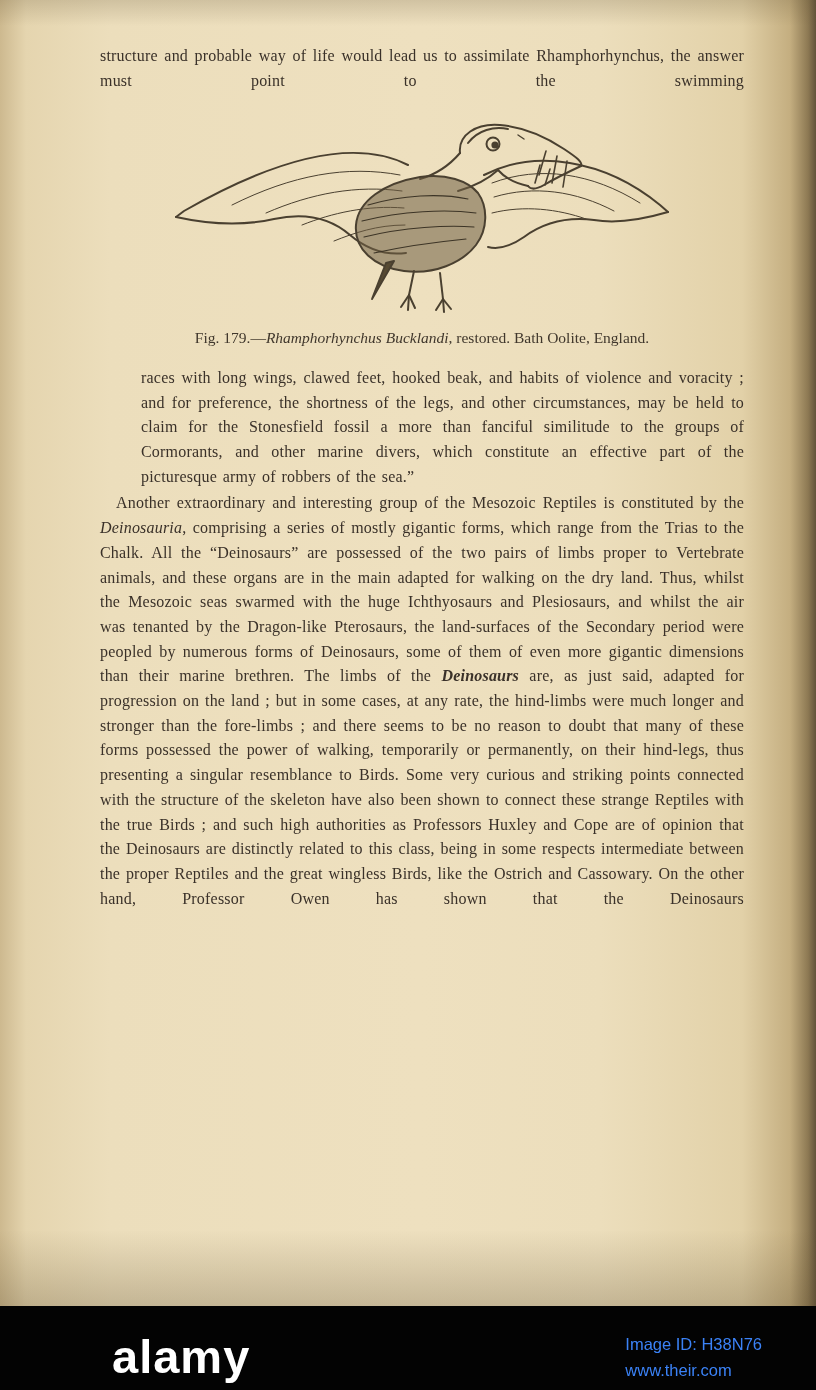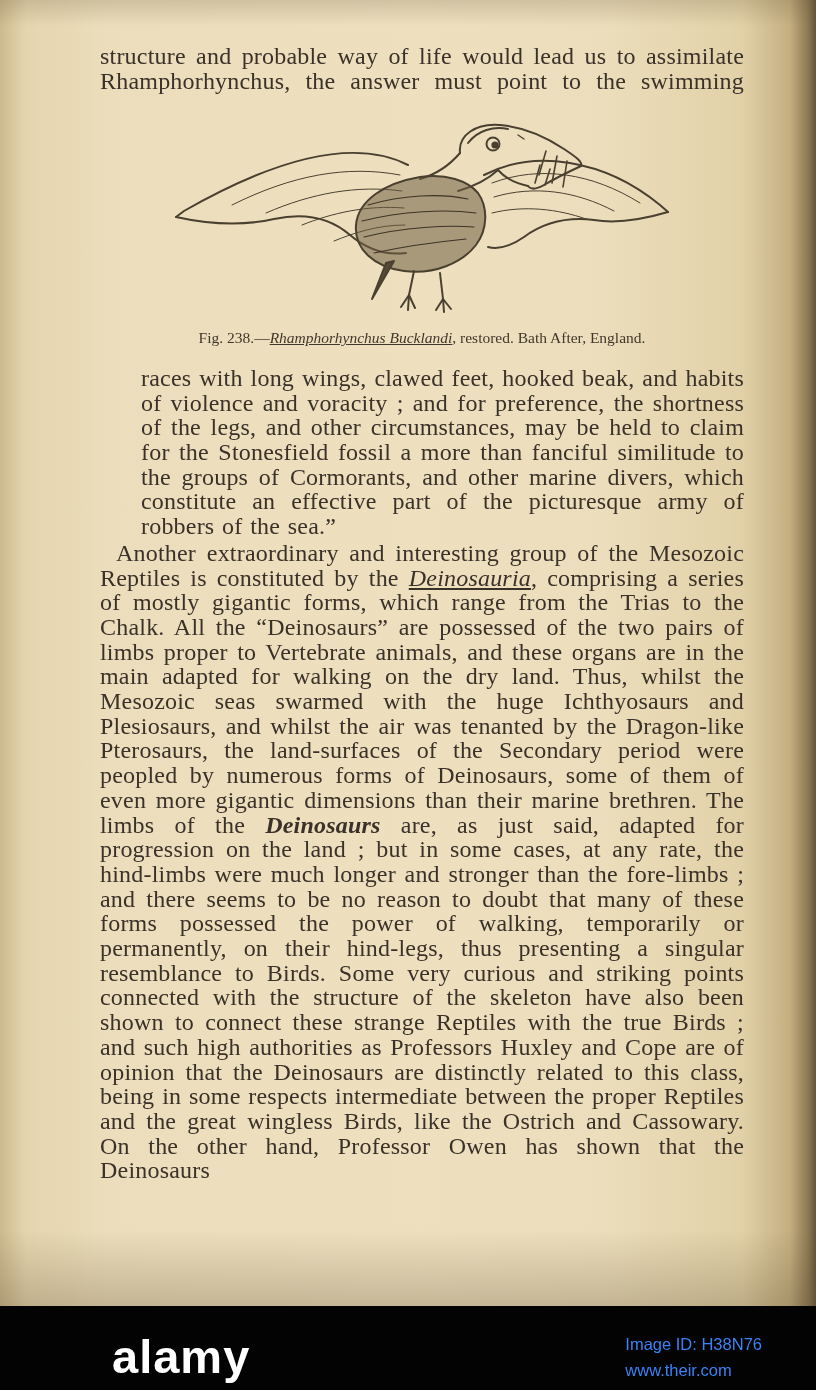--- a/index.html
+++ b/index.html
@@ -50,32 +50,32 @@
   }
   .running-title {
     display: block;
     text-align: center;
     font-size: 19.5px;
     letter-spacing: 3px;
     padding-top: 3px;
     color: #3c332a;
   }
   .body-text {
-    font-size: 24px;
+    font-size: 16px;
     line-height: 24.7px;
     letter-spacing: 0.2px;
     word-spacing: 1.5px;
     text-align: justify;
     margin: 0;
     color: #3a3129;
   }
   .justify-last { text-align-last: justify; }
   .indent { text-indent: 16px; }
   .seg-roman { font-style: normal; }
-  .seg-italic { font-style: italic; text-decoration: underline; }
+  .seg-italic { font-style: italic; }
   .seg-bolditalic { font-style: italic; font-weight: bold; }
   
   figure {
     margin: 20px 0 16px 0;
     text-align: center;
   }
   .illustration {
     display: inline-block;
     line-height: 0;
   }
@@ -186,21 +186,21 @@
                 <path d="M247,182 L253,195"></path>
                 <path d="M278,160 L281,186"></path>
                 <path d="M281,186 L274,197"></path>
                 <path d="M281,186 L282,199"></path>
                 <path d="M281,186 L289,196"></path>
               </g>
             </g>
           </svg>
         </div>
         <figcaption>
-          <div class="caption-line"><span class="seg-roman">Fig. 238.—</span><span class="seg-italic">Rhamphorhynchus Bucklandi</span><span class="seg-roman">, restored.   Bath After, England.</span></div>
+          <div class="caption-line"><span class="seg-roman">Fig. 179.—</span><span class="seg-italic">Rhamphorhynchus Bucklandi</span><span class="seg-roman">, restored.   Bath Oolite, England.</span></div>
         </figcaption>
       </figure>
 
       <p class="body-text para-races"><span class="seg-roman">races with long wings, clawed feet, hooked beak, and habits of violence and voracity ; and for preference, the shortness of the legs, and other circumstances, may be held to claim for the Stonesfield fossil a more than fanciful similitude to the groups of Cormorants, and other marine divers, which constitute an effective part of the picturesque army of robbers of the sea.”</span></p>
 
       <p class="body-text indent justify-last para-deino"><span class="seg-roman">Another extraordinary and interesting group of the Mesozoic Reptiles is constituted by the </span><span class="seg-italic">Deinosauria</span><span class="seg-roman">, comprising a series of mostly gigantic forms, which range from the Trias to the Chalk.  All the “Deinosaurs” are possessed of the two pairs of limbs proper to Vertebrate animals, and these organs are in the main adapted for walking on the dry land.  Thus, whilst the Mesozoic seas swarmed with the huge Ichthyosaurs and Plesiosaurs, and whilst the air was tenanted by the Dragon-like Pterosaurs, the land-surfaces of the Secondary period were peopled by numerous forms of Deinosaurs, some of them of even more gigantic dimensions than their marine brethren. The limbs of the </span><span class="seg-bolditalic">Deinosaurs</span><span class="seg-roman"> are, as just said, adapted for progression on the land ; but in some cases, at any rate, the hind-limbs were much longer and stronger than the fore-limbs ; and there seems to be no reason to doubt that many of these forms possessed the power of walking, temporarily or permanently, on their hind-legs, thus presenting a singular resemblance to Birds.  Some very curious and striking points connected with the structure of the skeleton have also been shown to connect these strange Reptiles with the true Birds ; and such high authorities as Professors Huxley and Cope are of opinion that the Deinosaurs are distinctly related to this class, being in some respects intermediate between the proper Reptiles and the great wingless Birds, like the Ostrich and Cassowary.  On the other hand, Professor Owen has shown that the Deinosaurs</span></p>
 
     </div>
   </div>
 

